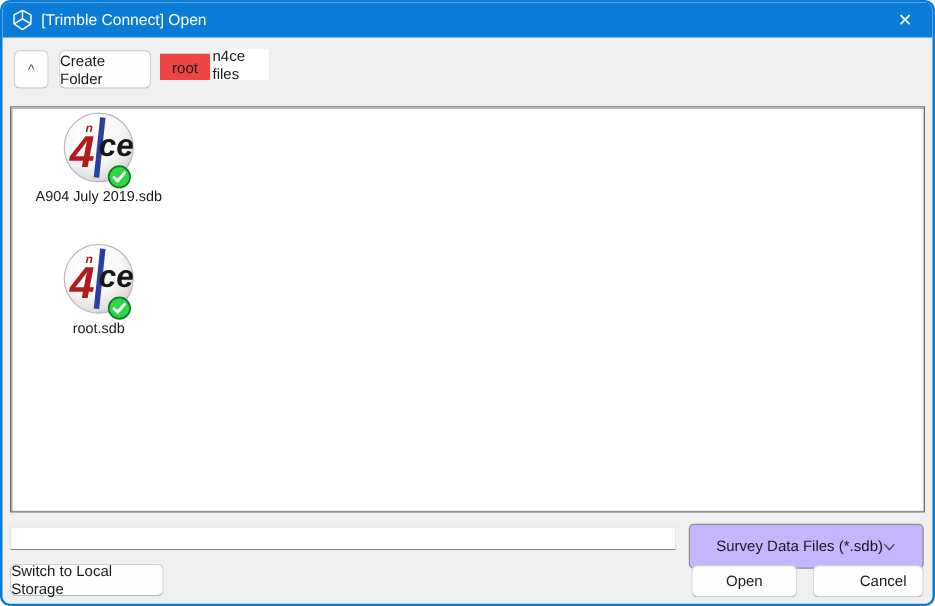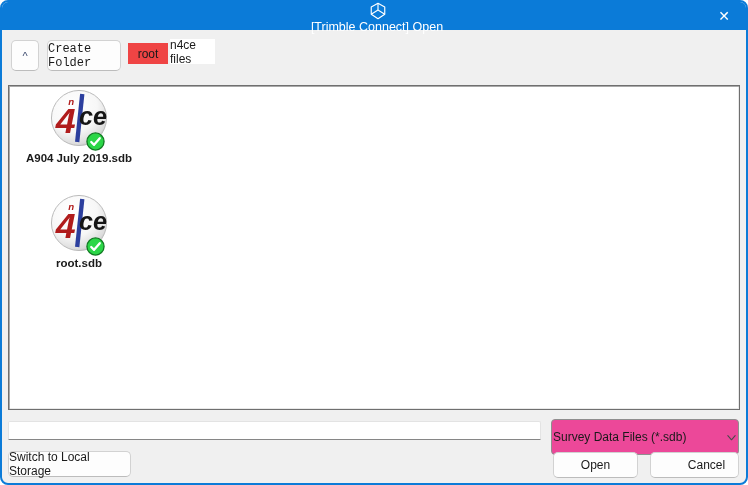--- a/index.html
+++ b/index.html
@@ -11,74 +11,74 @@
     background: #f0f0f0;
     border: 2px solid #0b7bd8;
     border-radius: 8px;
     overflow: hidden;
   }
 
   
   .titlebar {
     position: absolute; top: 0; left: 0; right: 0; height: 28px;
     background: #0b7bd8;
-    display: flex; align-items: center; flex-direction: column;
+    display: flex; align-items: center;
   }
   .titlebar .logo { margin-left: 7px; width: 18px; height: 18px; flex: 0 0 auto; }
   .titlebar .title { color: #ffffff; font-size: 12.5px; margin-left: 6px; white-space: nowrap; }
   .close-btn {
     position: absolute; right: 0; top: 0; width: 44px; height: 28px;
     display: flex; align-items: center; justify-content: center;
     color: #ffffff; font-size: 14px; cursor: default;
   }
 
   
   .btn {
     background: #fdfdfd;
     border: 1px solid #d2d2d2;
     border-bottom-color: #bcbcbc;
     border-radius: 5px;
     font-size: 12px; color: #1a1a1a;
     display: flex; align-items: center; justify-content: center;
     cursor: default;
   }
   .up-btn { position: absolute; left: 9px; top: 38px; width: 28px; height: 31px; font-size: 11px; color: #3c4a6e; }
-  .create-folder-btn { position: absolute; left: 45px; top: 38px; width: 74px; height: 31px; font-family: Liberation Mono, monospace; }
+  .create-folder-btn { position: absolute; left: 45px; top: 38px; width: 74px; height: 31px; }
   .crumb { position: absolute; display: flex; align-items: center; justify-content: center; font-size: 12px; }
   .crumb-root { left: 126px; top: 41px; width: 40px; height: 21px; background: #ef4444; }
   .crumb-current { left: 168px; top: 37px; width: 45px; height: 25px; background: #ffffff; }
 
   
   .file-list {
     position: absolute; left: 6px; top: 83px; width: 732px; height: 325px;
     background: #ffffff;
     border: 1px solid #6f6f6f;
     box-shadow: inset 1px 1px 0 #a9a9a9, inset -1px -1px 0 #e9e9e9;
   }
   .file-item { position: absolute; width: 128px; display: flex; flex-direction: column; align-items: center; }
   .file-item-1 { left: 6px; top: 3px; }
   .file-item-2 { left: 6px; top: 108px; }
   .file-icon-wrap { position: relative; width: 58px; height: 58px; }
   .file-icon-wrap svg.ball { width: 58px; height: 58px; display: block; }
   .badge { position: absolute; right: 3px; bottom: -4px; width: 19px; height: 19px; }
-  .file-label { margin-top: 5px; font-size: 11.5px; color: #1a1a1a; white-space: nowrap; font-weight: bold; }
+  .file-label { margin-top: 5px; font-size: 11.5px; color: #1a1a1a; white-space: nowrap; }
 
   
   .filename-input {
     position: absolute; left: 6px; top: 419px; width: 533px; height: 19px;
     background: #ffffff;
     border: 1px solid #e3e3e3;
     border-bottom: 1px solid #868686;
     font-family: "Liberation Sans", sans-serif; font-size: 12px;
     padding: 0 6px; outline: none; border-radius: 2px 2px 0 0;
   }
   .filetype-select {
     position: absolute; left: 549px; top: 417px; width: 188px; height: 36px;
-    background: #ec4899; border: 1px solid #8f8f8f; border-radius: 4px;
-    display: flex; align-items: center; padding: 0 1px; cursor: default;
+    background: #c4b5fd; border: 1px solid #8f8f8f; border-radius: 4px;
+    display: flex; align-items: center; padding: 0 21px; cursor: default;
   }
   .filetype-select .select-label { flex: 1; font-size: 12px; white-space: nowrap; overflow: hidden; }
   .chevron { width: 11px; height: 11px; flex: 0 0 auto; }
 
   .switch-btn { position: absolute; left: 6px; top: 449px; width: 123px; height: 26px; }
   .open-btn   { position: absolute; left: 551px; top: 450px; width: 85px; height: 26px; }
   .cancel-btn { position: absolute; left: 648px; top: 450px; width: 89px; height: 26px; padding-left: 24px; }
 </style>
 </head>
 <body>

